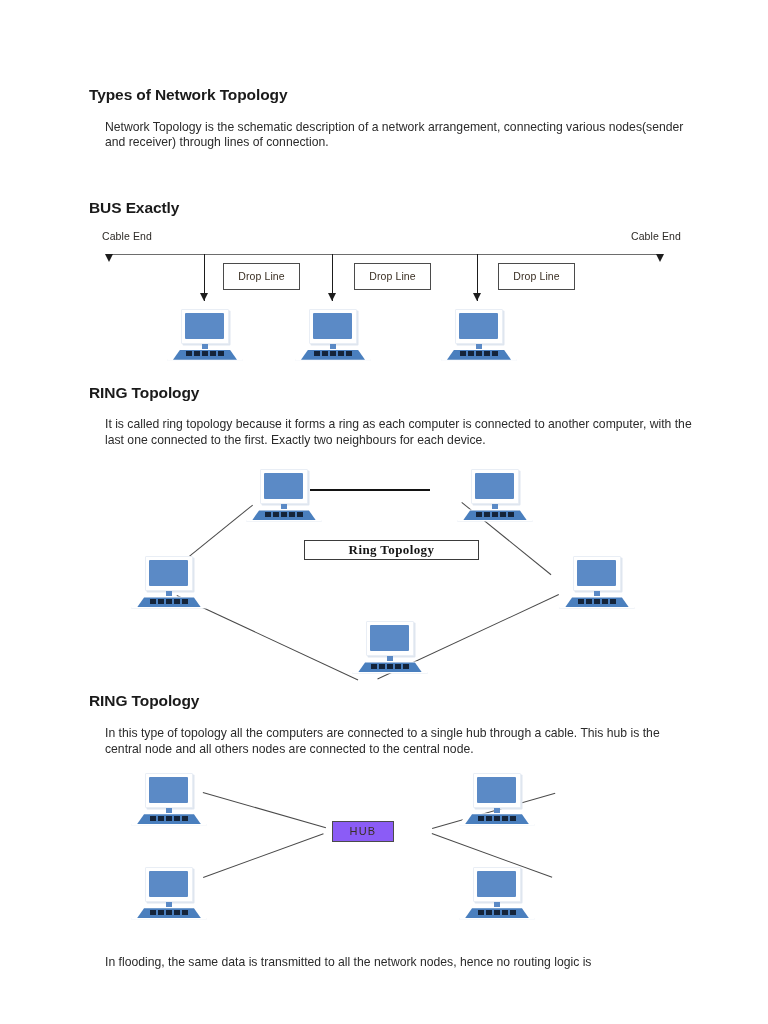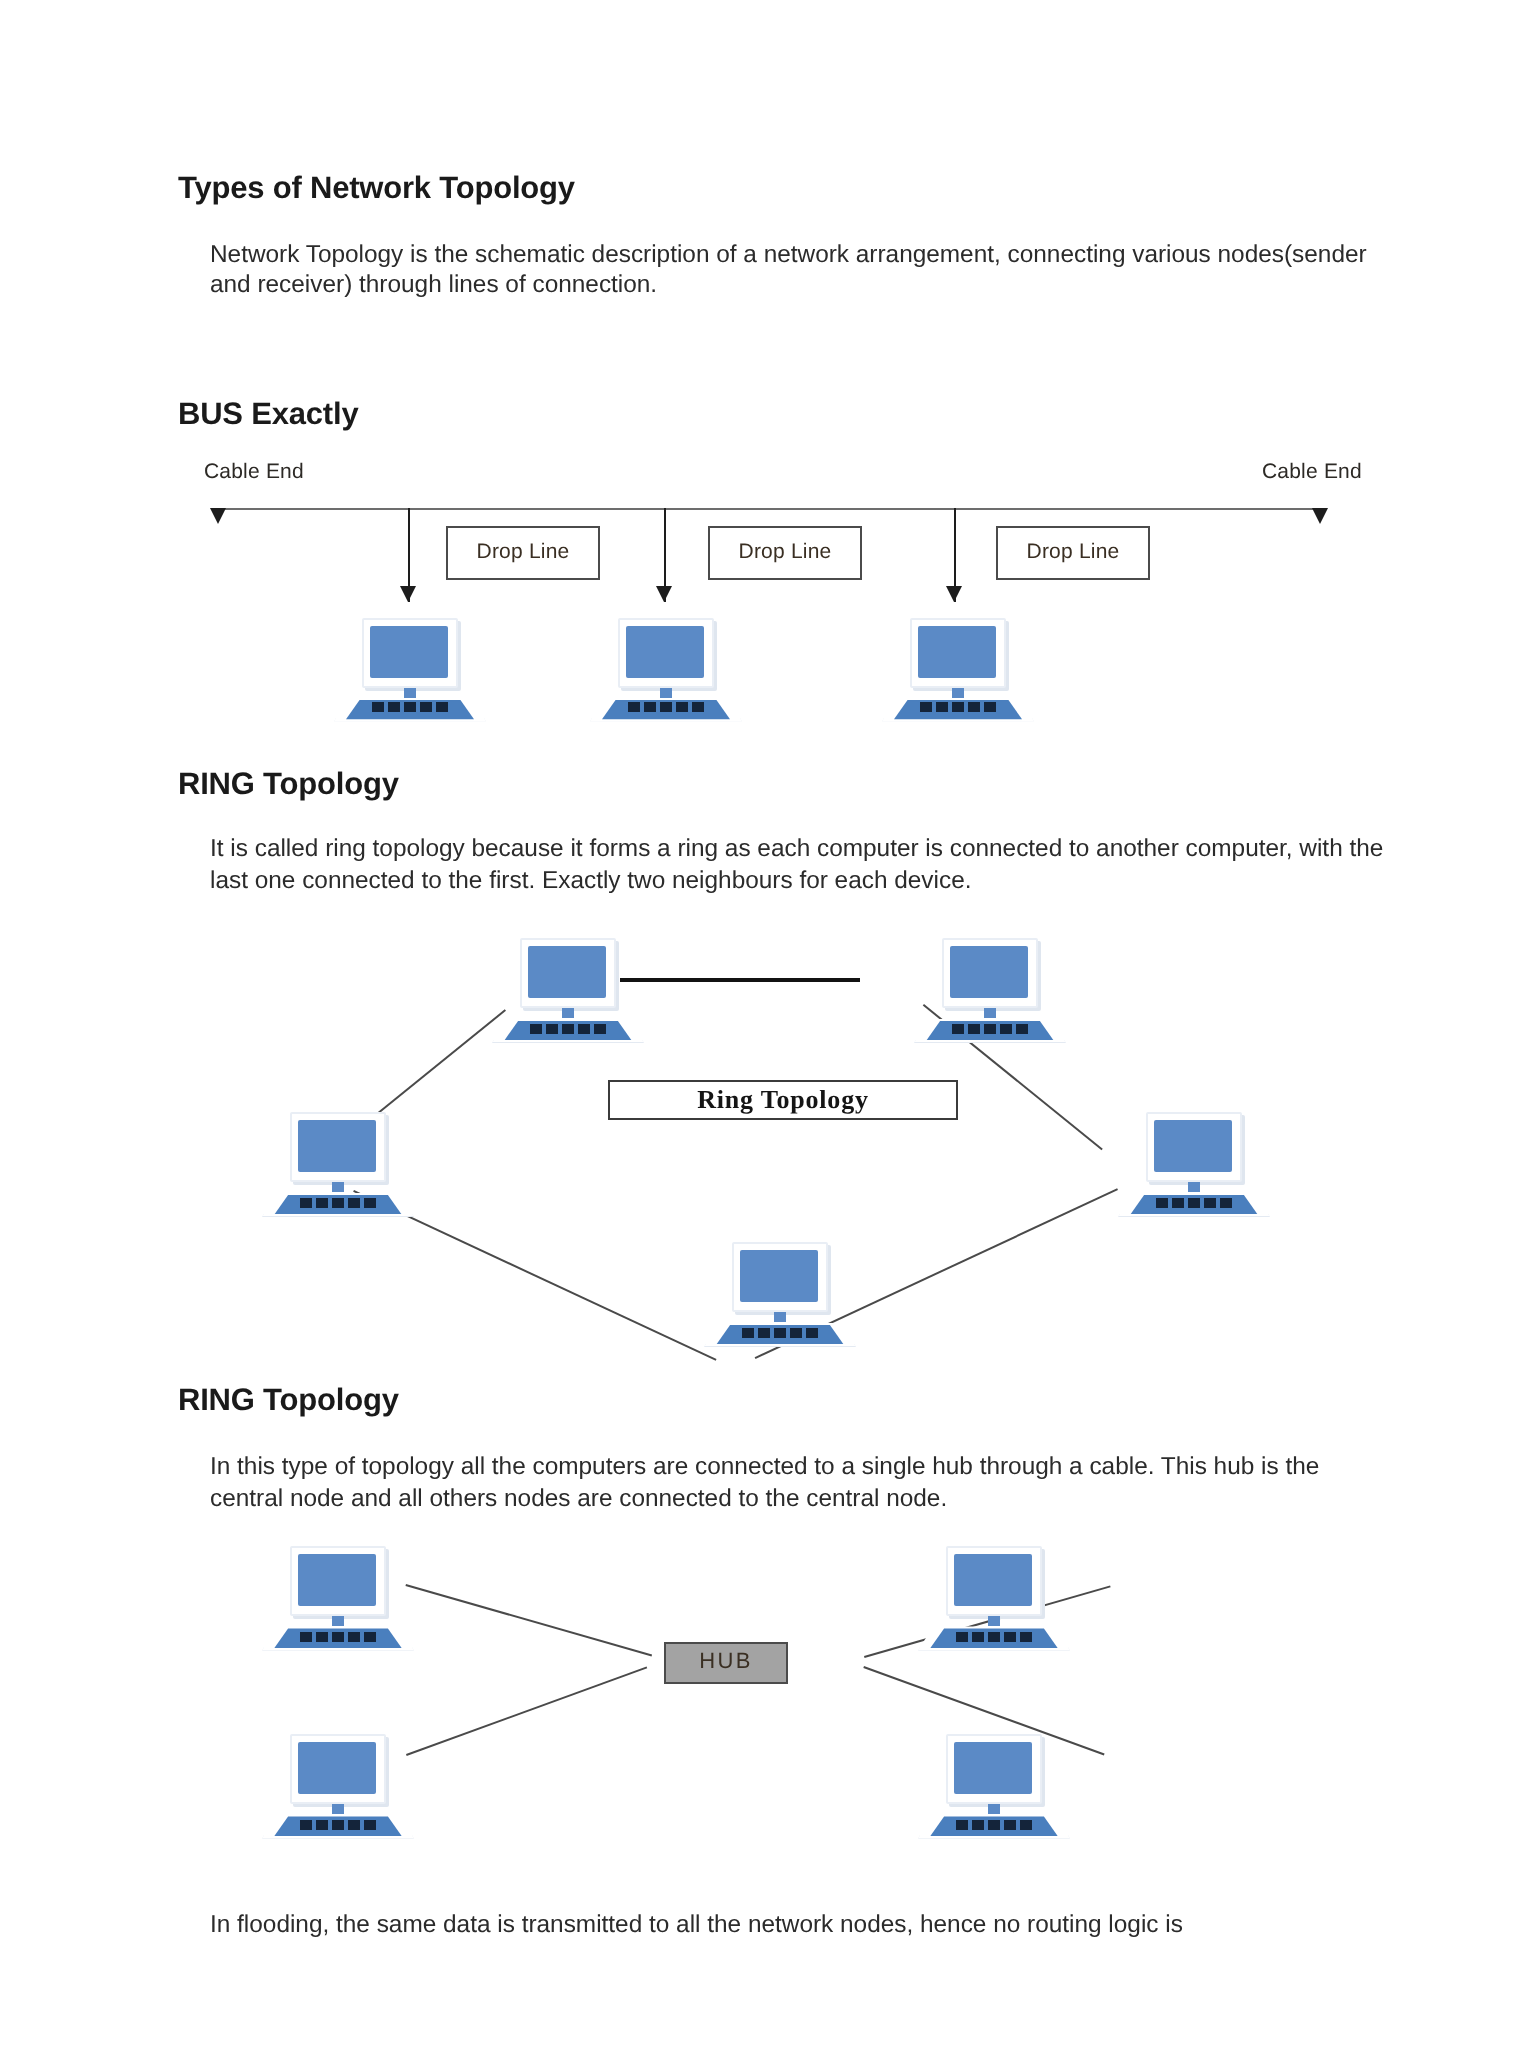--- a/index.html
+++ b/index.html
@@ -167,21 +167,21 @@
     background: #4a4a4a;
     transform-origin: 0 0;
   }
   .edge.dark { background: #131313; height: 1.2px; }
 
   
   #star-diagram { position: relative; height: 146px; width: 600px; }
   .hub-box {
     position: absolute;
     border: 1px solid #4b4b4b;
-    background: #a3a3a3;
+    background: #8b5cf6;
     font-family: "Liberation Sans", sans-serif;
     font-size: 11px;
     color: #3a2f23;
     text-align: center;
     box-sizing: border-box;
     letter-spacing: 1.2px;
   }
 
   .spacer-lg { height: 32px; }
   .spacer-md { height: 20px; }

